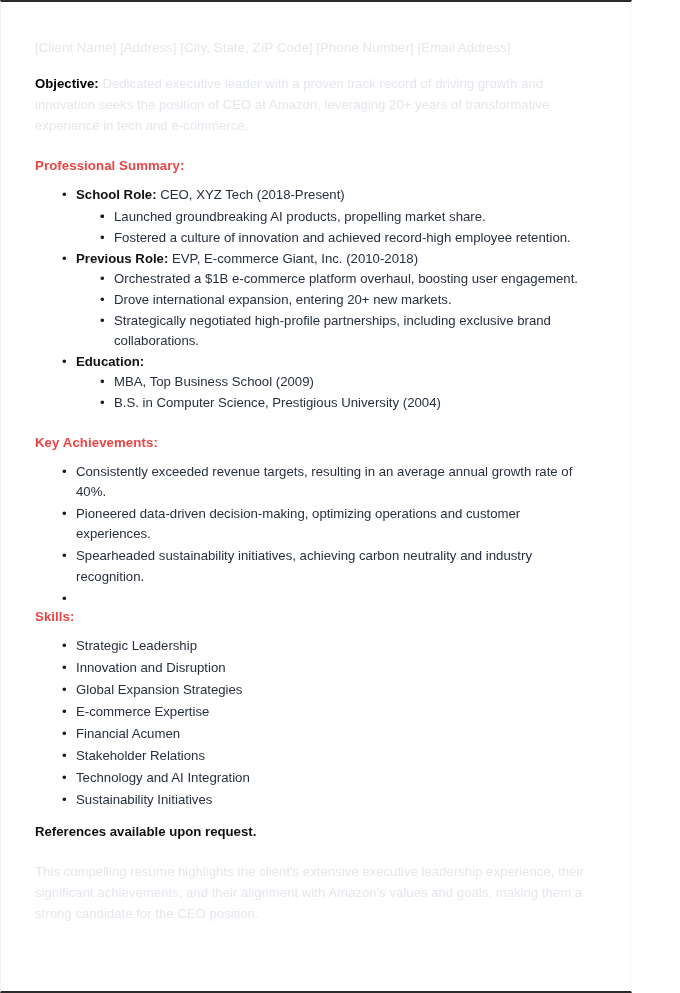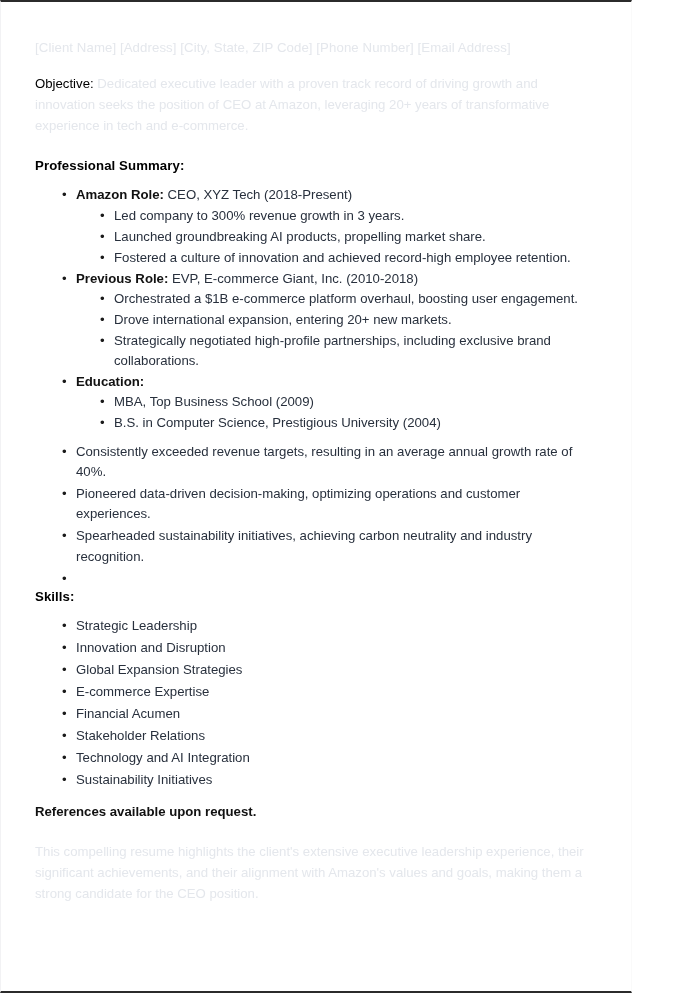--- a/index.html
+++ b/index.html
@@ -45,29 +45,29 @@
   }
 
   p.para {
     margin: 16px 0 0 0;
     font-size: 13.2px;
     line-height: 1.58;
     max-width: 608px;
   }
   p.para .lead {
     color: #000000;
-    font-weight: normal;
+    font-weight: bold;
     text-align: center;
   }
 
   h2.section {
     margin: 20px 0 0 0;
     font-size: 13.2px;
     font-weight: bold;
-    color: #000000;
+    color: #ef4444;
     letter-spacing: .1px;
   }
 
   
   ul {
     margin: 9px 0 0 0;
     padding-left: 27px;
     list-style: none;
   }
   ul ul {
@@ -135,25 +135,24 @@
     <p class="para">
       <span class="lead">Objective:</span><span class="faded"> Dedicated executive leader with a proven track record of driving growth and innovation seeks the position of CEO at Amazon, leveraging 20+ years of transformative experience in tech and e-commerce.</span>
     </p>
 
     <h2 class="section">Professional Summary:</h2>
 
     <ul class="summary-list">
 
       <li>
         <span class="bullet">•</span>
-        <span class="label">Amazon Role:</span><span class="txt"> CEO, XYZ Tech (2018-Present)</span>
+        <span class="label">School Role:</span><span class="txt"> CEO, XYZ Tech (2018-Present)</span>
         <ul>
           <li>
             <span class="bullet">•</span>
-            <span class="txt">Led company to 300% revenue growth in 3 years.</span>
           </li>
           <li>
             <span class="bullet">•</span>
             <span class="txt">Launched groundbreaking AI products, propelling market share.</span>
           </li>
           <li>
             <span class="bullet">•</span>
             <span class="txt">Fostered a culture of innovation and achieved record-high employee retention.</span>
           </li>
         </ul>
@@ -188,20 +187,21 @@
           </li>
           <li>
             <span class="bullet">•</span>
             <span class="txt">B.S. in Computer Science, Prestigious University (2004)</span>
           </li>
         </ul>
       </li>
 
     </ul>
 
+    <h2 class="section">Key Achievements:</h2>
 
     <ul class="achievements">
       <li>
         <span class="bullet">•</span>
         <span class="txt">Consistently exceeded revenue targets, resulting in an average annual growth rate of 40%.</span>
       </li>
       <li>
         <span class="bullet">•</span>
         <span class="txt">Pioneered data-driven decision-making, optimizing operations and customer experiences.</span>
       </li>

